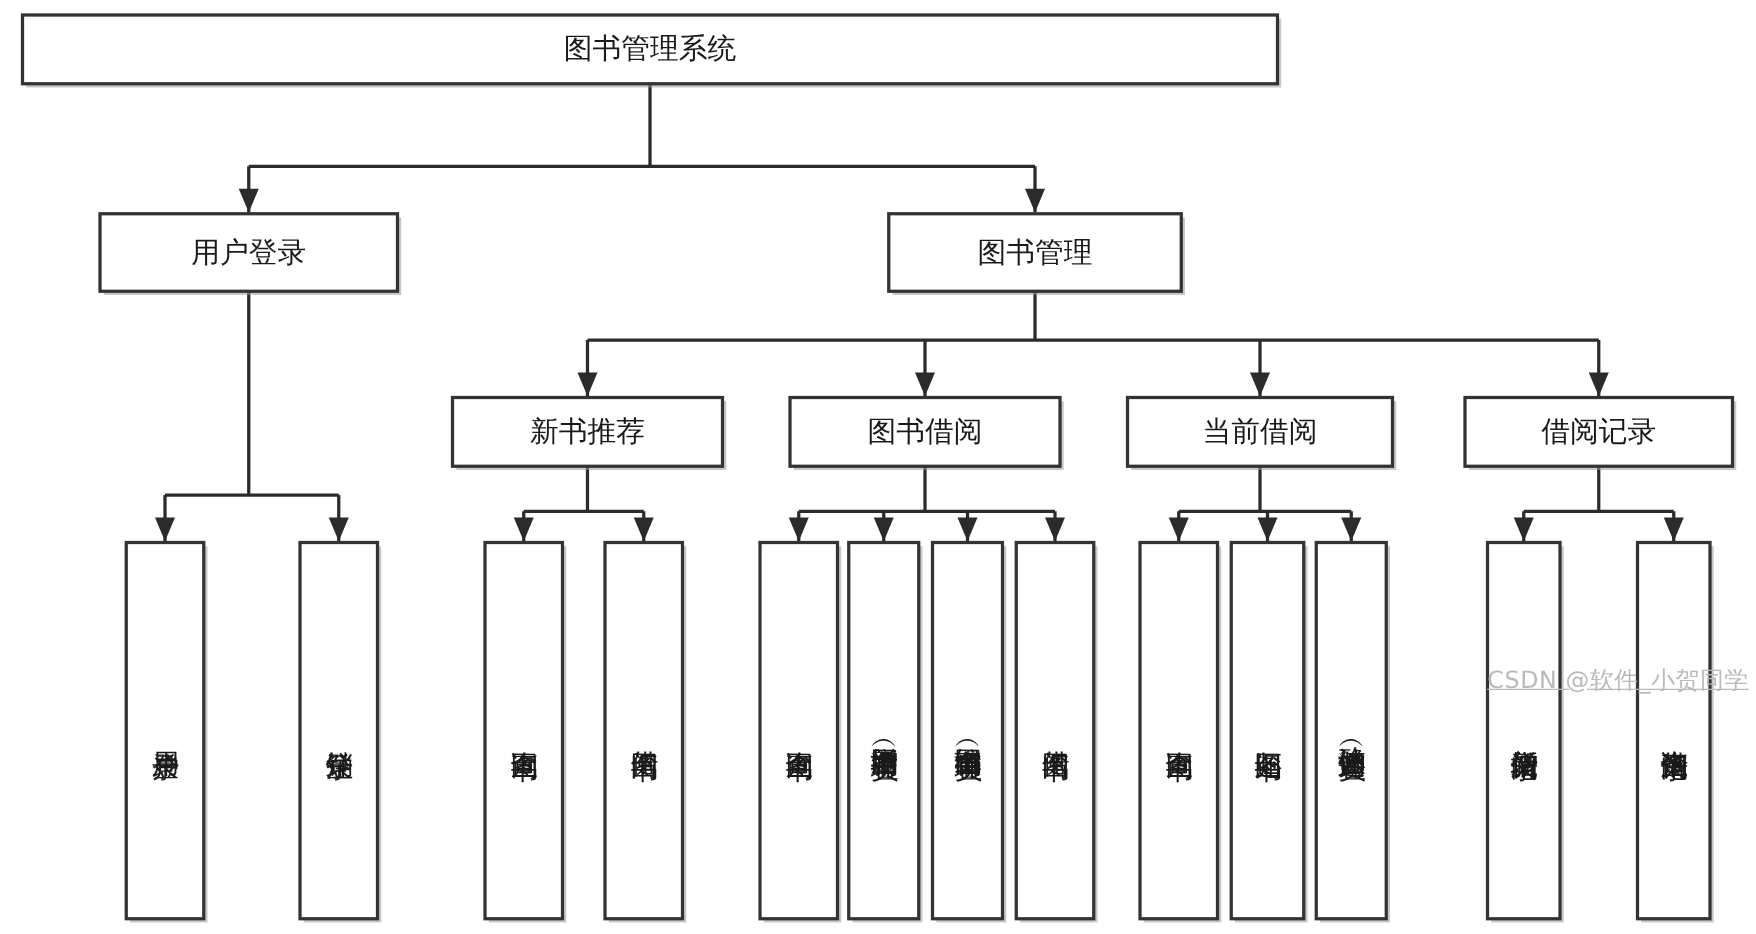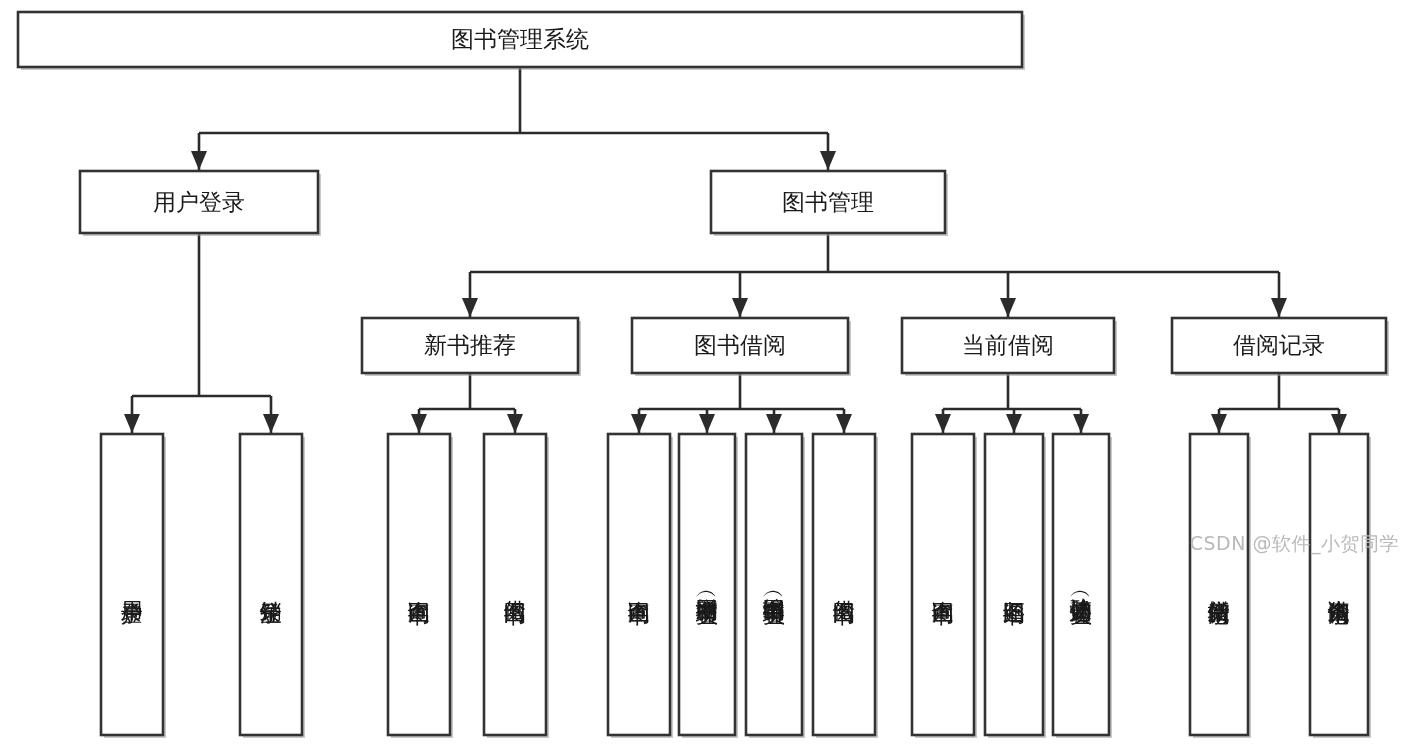--- a/index.html
+++ b/index.html
@@ -77,20 +77,21 @@
   .watermark {
     position: absolute;
     right: 6px;
     bottom: 6px;
     font-family: "DejaVu Sans", "Liberation Sans", sans-serif;
     font-size: 19px;
     color: #b9b9b9;
     letter-spacing: 0.5px;
     white-space: nowrap;
     pointer-events: none;
+    text-decoration: underline;
   }
 </style>
 </head>
 <body>
 
 <div id="diagram-root">
 
   <svg id="flow-svg" viewBox="0 0 1405 747" xmlns="http://www.w3.org/2000/svg">
     <g id="connectors-layer">
         <line x1="520" y1="67" x2="520" y2="133" class="connector"></line>

